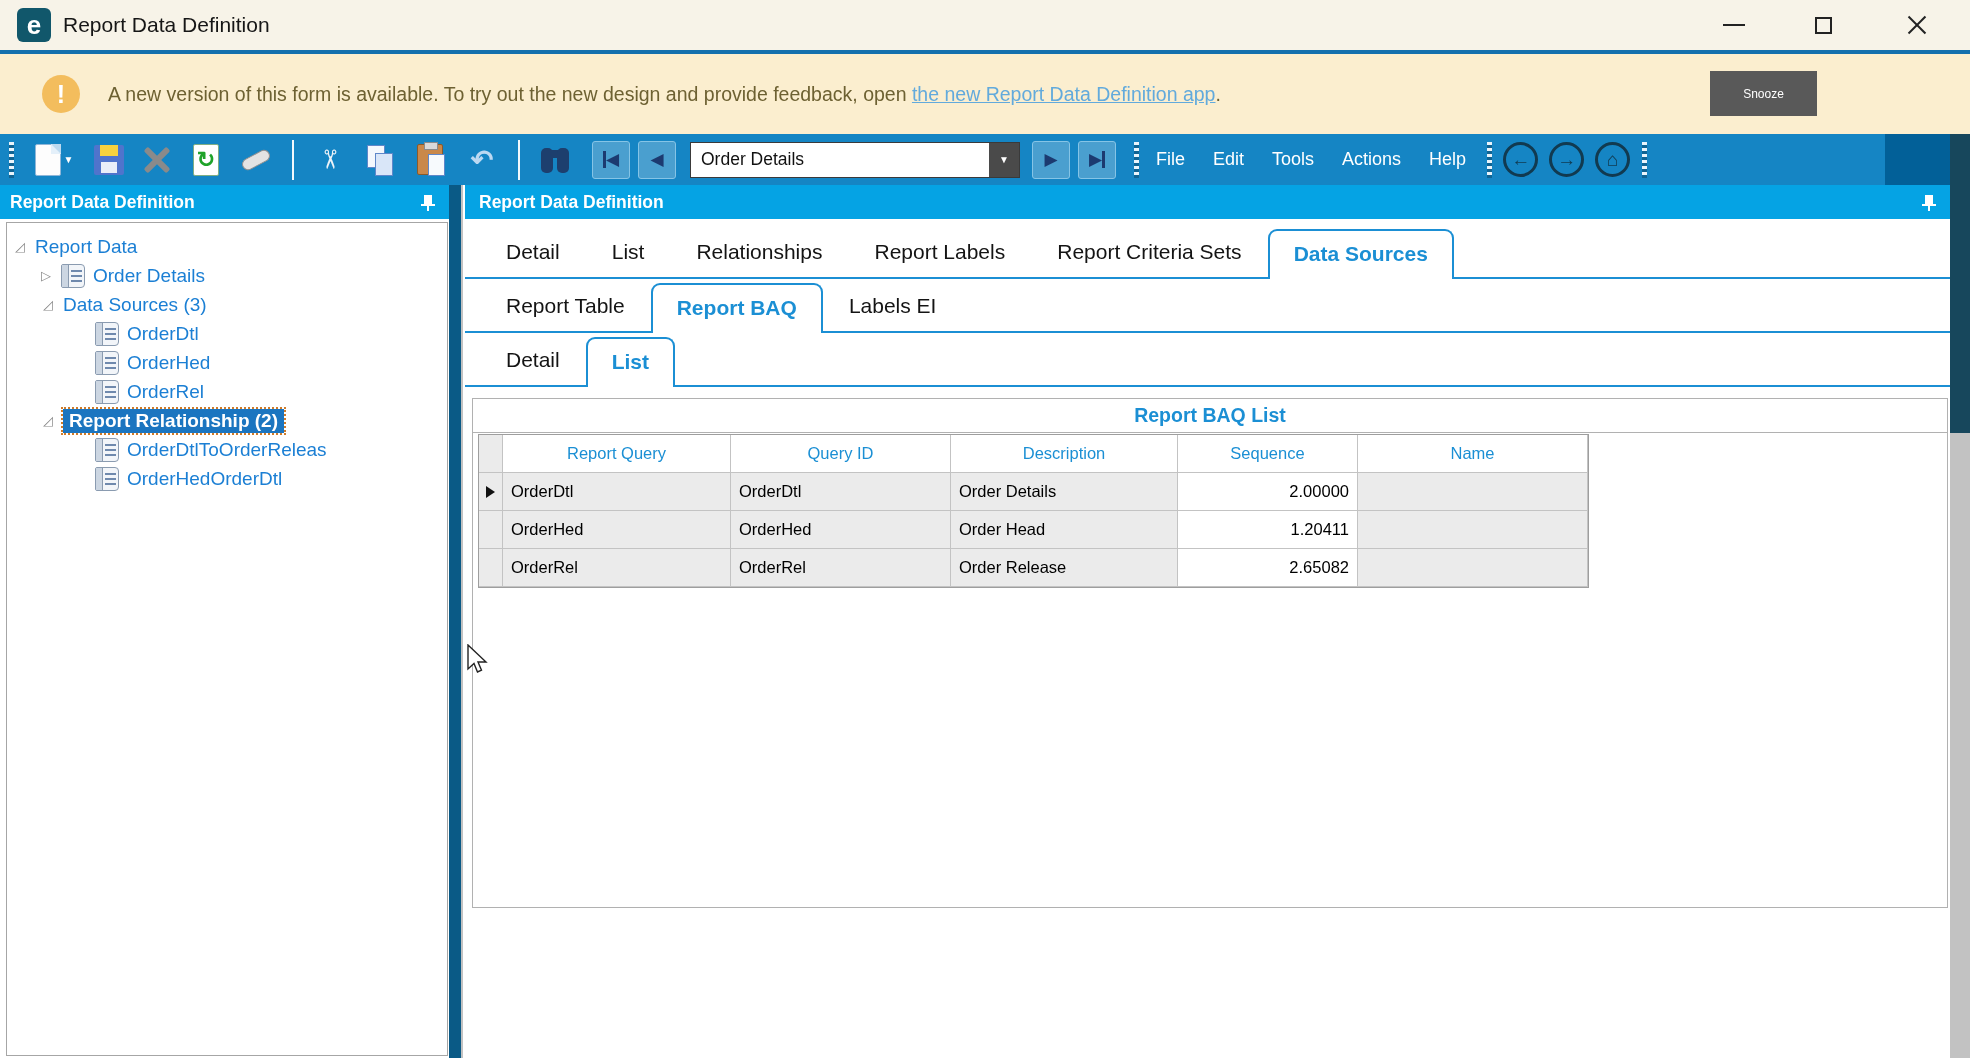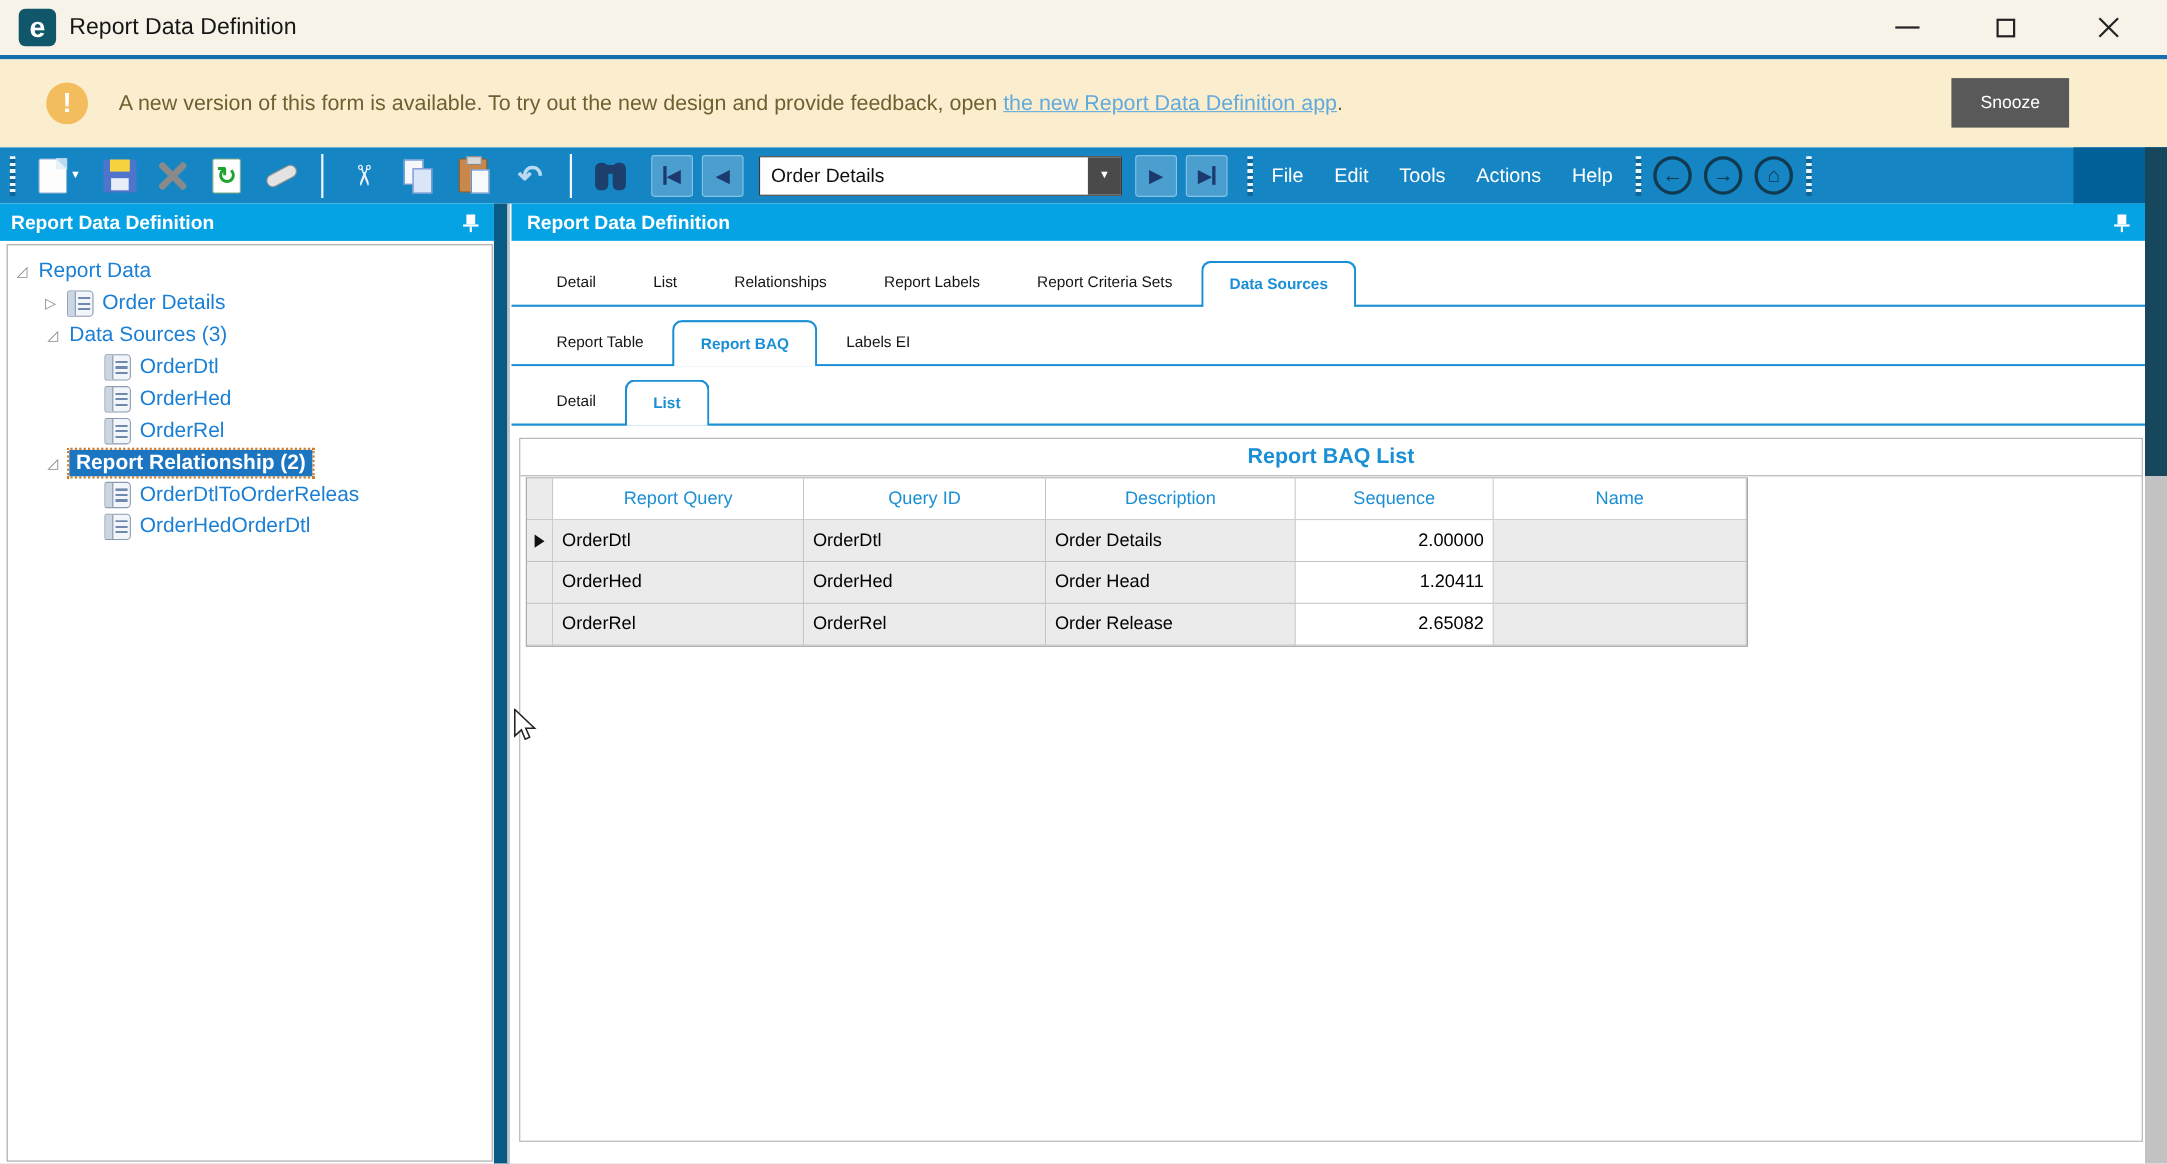--- a/index.html
+++ b/index.html
@@ -28,22 +28,22 @@
 
   
   .topline { position:absolute; left:0; top:50px; width:1970px; height:4px; background:#1470ad; }
   .banner { position:absolute; left:0; top:54px; width:1970px; height:80px;
     background:#fbeecf; display:flex; align-items:center; }
   .warn-icon { width:38px; height:38px; border-radius:50%; margin-left:42px;
     background:#f3bd5d; color:#fff; font-weight:bold; font-size:25px;
     display:flex; align-items:center; justify-content:center; flex:0 0 auto; }
   .banner-text { margin-left:28px; font-size:19.5px; color:#6d6132; }
   .banner-link { color:#62aadc; text-decoration:underline; cursor:pointer; }
-  .snooze { position:absolute; left:1774px; top:17px; width:107px; height:45px;
-    background:#595959; color:#ffffff; font-size:16px;
+  .snooze { position:absolute; left:1710px; top:17px; width:107px; height:45px;
+    background:#595959; color:#ffffff; font-size:12px;
     display:flex; align-items:center; justify-content:center; }
 
   
   .toolbar { position:absolute; left:0; top:134px; width:1970px; height:51px;
     background:#1585c4; display:flex; align-items:center; }
   .tb-dark { position:absolute; left:1885px; top:134px; width:85px; height:51px; background:#026098; }
   .tb-grip { width:5px; height:36px; margin-left:9px; flex:0 0 auto;
     background:repeating-linear-gradient(to bottom,#e9f4fb 0 3px,rgba(0,0,0,0.25) 3px 6px); }
   .tb-sep { width:2px; height:40px; background:#f2f8fc; margin-left:14px; flex:0 0 auto; }
   .tb-btn { width:44px; height:40px; margin-left:3px; flex:0 0 auto;
@@ -137,27 +137,27 @@
     background:#ccd6e2; border-right:1px solid #8a9bb0; }
   .nb::after { content:""; position:absolute; left:9px; top:5px; width:11px; height:13px;
     background:repeating-linear-gradient(to bottom,#6f89ad 0 2px,transparent 2px 5px); }
   .sel-node { background:#1b75c0; color:#fff; font-weight:bold; padding:1px 6px;
     outline:2px dotted #cf7b29; }
 
   
   .strip { position:absolute; left:465px; width:1485px; background:#fff;
     border-bottom:2px solid #1b8fd4; display:flex; align-items:flex-end; padding-left:15px; }
   .strip1 { top:219px; height:60px; } .strip2 { top:279px; height:54px; } .strip3 { top:333px; height:54px; }
-  .tab { font-size:14px; color:#141414; padding:0 26px 13px 26px; flex:0 0 auto; }
+  .tab { font-size:21px; color:#141414; padding:0 26px 13px 26px; flex:0 0 auto; }
   .tab-active { position:relative; z-index:1; background:#fff; color:#1b8fd4; font-weight:bold;
     border:2px solid #1b8fd4; border-bottom:none; border-radius:9px 9px 0 0;
     padding:11px 24px 13px 24px; margin-bottom:-2px;margin-top:11px; }
 
   
-  .groupbox { position:absolute; left:472px; top:398px; width:1476px; height:640px;
+  .groupbox { position:absolute; left:472px; top:398px; width:1476px; height:510px;
     border:1px solid #b1b1b1; background:#fff;text-align:center; }
   .gb-title { height:34px; border-bottom:1px solid #b1b1b1; display:flex; align-items:center;
     justify-content:center; color:#1b8fd4; font-weight:bold; font-size:19.5px; }
   .grid { position:absolute; left:5px; top:35px; border:1px solid #9e9e9e;
     display:grid; grid-template-columns:24px 228px 220px 227px 180px 230px; }
   .gcell { height:38px; border-right:1px solid #c3c3c3; border-bottom:1px solid #c3c3c3;
     display:flex; align-items:center; font-size:16.5px; color:#000; padding:0 8px; }
   .ghead { justify-content:center; color:#1b8fd4; background:#fff; padding:0; }
   .gsel { background:#ebebeb; padding:0; justify-content:center; }
   .gdata { background:#ebebeb; }

